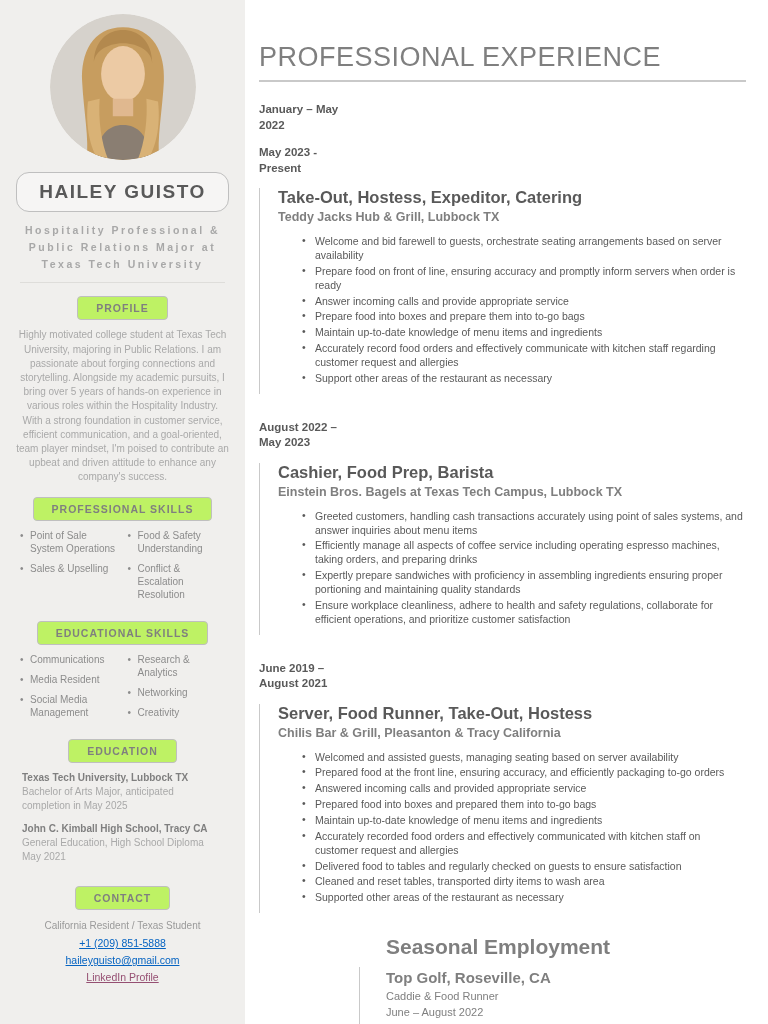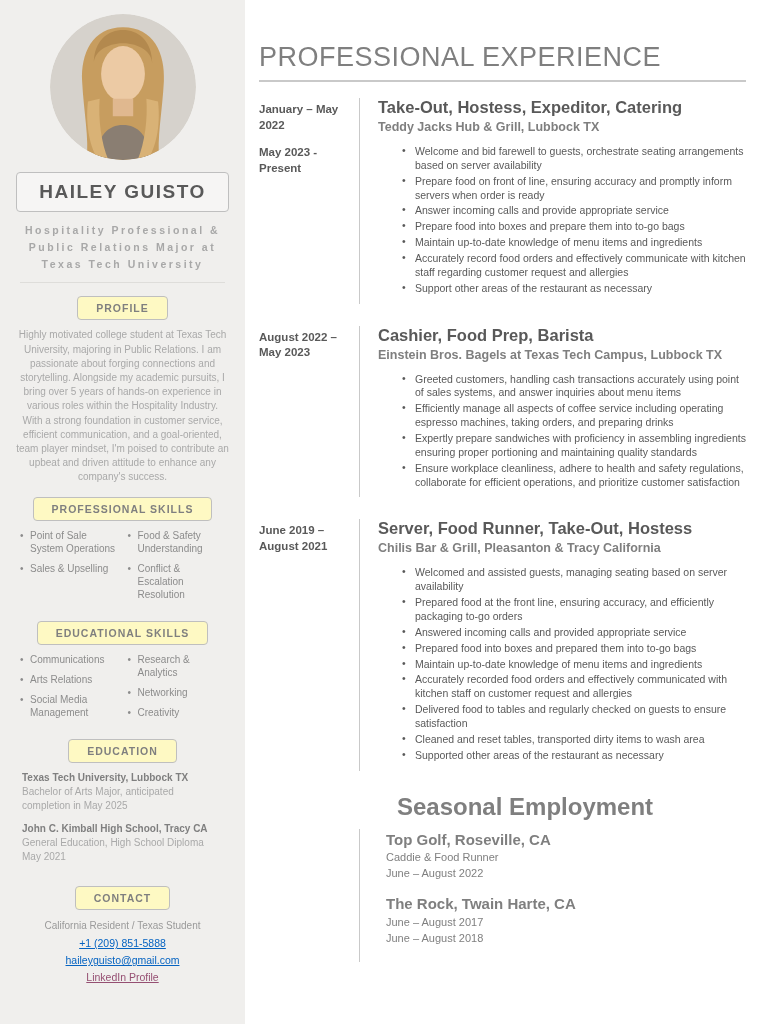--- a/index.html
+++ b/index.html
@@ -4,55 +4,55 @@
 <style>
   * { margin:0; padding:0; box-sizing:border-box; }
   html,body { background:#ffffff; }
   body { width:768px; height:1024px; font-family:"Liberation Sans", sans-serif; overflow:hidden; }
   .page { display:flex; width:768px; height:1024px; background:#ffffff; }
 
   
   .sidebar { width:245px; flex-shrink:0; background:#f0efed; padding:12px 14px 10px; text-align:center; overflow:hidden; }
   .avatar-wrap { width:146px; height:146px; margin:2px auto 0; border-radius:50%; overflow:hidden; }
   .avatar-wrap svg { display:block; width:100%; height:100%; }
-  .name-box { margin:12px 2px 0; border:1px solid #bfbfbf; border-radius:4px; background:#f6f5f4; padding:8px 4px; }
+  .name-box { margin:12px 2px 0; border:1px solid #bfbfbf; border-radius:13px; background:#f6f5f4; padding:8px 4px; }
   .name { font-size:19px; font-weight:bold; letter-spacing:1.5px; color:#595959; }
   .tagline { margin-top:10px; font-size:10.5px; font-weight:bold; letter-spacing:2.5px; color:#a8a8a8; line-height:1.6; }
   .tagline-divider { border-bottom:1px solid #deddda; margin:10px 6px 0; }
-  .side-box { display:inline-block; margin:13px auto 8px; border:1px solid #bfbfbf; border-radius:4px; background:#fef9c3; padding:5px 18px; font-size:10.5px; font-weight:bold; letter-spacing:1px; color:#7f7f7f; }
+  .side-box { display:inline-block; margin:13px auto 8px; border:1px solid #bfbfbf; border-radius:4px; background:#bef264; padding:5px 18px; font-size:10.5px; font-weight:bold; letter-spacing:1px; color:#7f7f7f; }
   .profile-text { font-size:10px; color:#a9a9a9; line-height:1.42; padding:0 2px; }
   .skills { display:flex; gap:6px; padding:0 4px; }
   .skill-col { flex:1; list-style:none; text-align:left; }
   .skill-col li { position:relative; padding-left:12px; margin-bottom:7px; font-size:10px; color:#8c8c8c; line-height:1.3; }
   .skill-col li::before { content:"\2022"; position:absolute; left:2px; top:0; color:#8c8c8c; }
   .education { text-align:left; padding:0 8px; }
   .edu-item { margin-bottom:9px; }
   .edu-school { font-size:10px; font-weight:bold; color:#7f7f7f; line-height:1.4; }
   .edu-detail { font-size:10px; color:#a9a9a9; line-height:1.4; }
   .contact { margin-top:2px; }
   .residency { font-size:10px; color:#9a9a9a; margin-bottom:6px; }
   .contact a { display:block; font-size:10.5px; margin:5px 0; text-decoration:underline; }
   .contact a.blue { color:#0563c1; }
   .contact a.purple { color:#954f72; }
 
   
   .main { flex:1; padding:42px 22px 0 14px; overflow:hidden; }
   .main-title { font-size:27px; font-weight:normal; letter-spacing:0.5px; color:#7f7f7f; }
   .title-rule { border-bottom:2px solid #c9c9c9; margin:7px 0 16px; }
-  .exp { display:flex; margin-bottom:22px; }
+  .exp { display:flex; margin-bottom:22px;flex-direction:column; }
   .exp-dates { width:100px; flex-shrink:0; padding-right:8px; padding-top:4px; text-align:left; }
   .date-line { font-size:11.5px; font-weight:bold; color:#595959; line-height:1.35; margin-bottom:12px; }
   .exp-body { flex:1; border-left:1.5px solid #c9c9c9; padding-left:18px; padding-bottom:6px; }
   .job-title { font-size:16.5px; font-weight:bold; color:#595959; margin-bottom:3px; }
   .company { font-size:12.5px; font-weight:bold; color:#7f7f7f; margin-bottom:11px; }
   .bullets { list-style:none; margin-left:24px; }
   .bullets li { position:relative; padding-left:13px; margin-bottom:2px; font-size:10.5px; color:#595959; line-height:1.32; }
   .bullets li::before { content:"\2022"; position:absolute; left:0; top:-1px; color:#595959; }
   .seasonal-wrap { margin-left:100px; }
-  .seasonal-title { font-size:24px; font-weight:bold; color:#7f7f7f; margin-left:38px; margin-bottom:8px; }
+  .seasonal-title { font-size:21px; font-weight:bold; color:#7f7f7f; margin-left:27px; margin-bottom:8px; }
   .seasonal-body { border-left:1.5px solid #c9c9c9; padding-left:26px; padding-bottom:4px; }
   .seasonal-item { margin-bottom:11px; }
   .seasonal-name { font-size:15px; font-weight:bold; color:#7f7f7f; line-height:1.45; }
   .seasonal-line { font-size:11px; color:#7f7f7f; line-height:1.45; }
 </style>
 </head>
 <body>
 
 <div class="page">
 
@@ -97,21 +97,21 @@
       <ul class="skill-col">
           <li>Food &amp; Safety Understanding</li>
           <li>Conflict &amp; Escalation Resolution</li>
         </ul>
     </div>
 
     <div class="side-box">EDUCATIONAL SKILLS</div>
     <div class="skills">
       <ul class="skill-col">
           <li>Communications</li>
-          <li>Arts Relations</li>
+          <li>Media Resident</li>
           <li>Social Media Management</li>
         </ul>
       <ul class="skill-col">
           <li>Research &amp; Analytics</li>
           <li>Networking</li>
           <li>Creativity</li>
         </ul>
     </div>
 
     <div class="side-box">EDUCATION</div>

